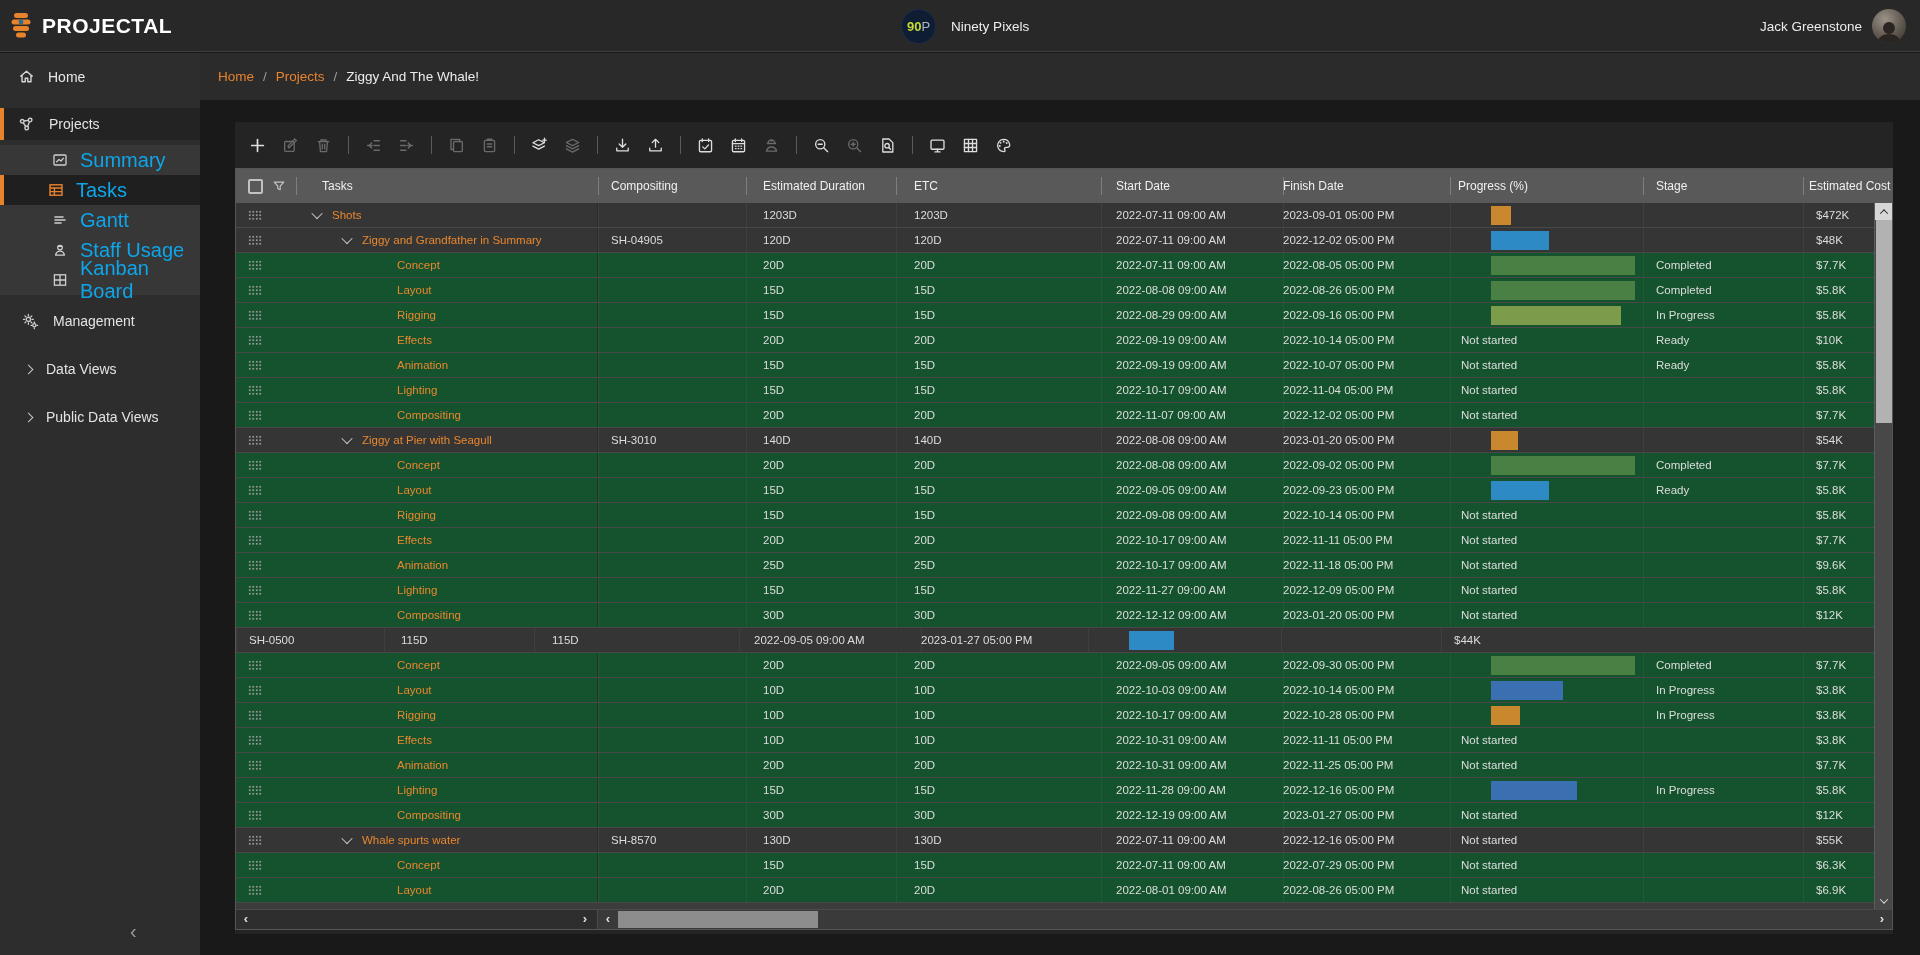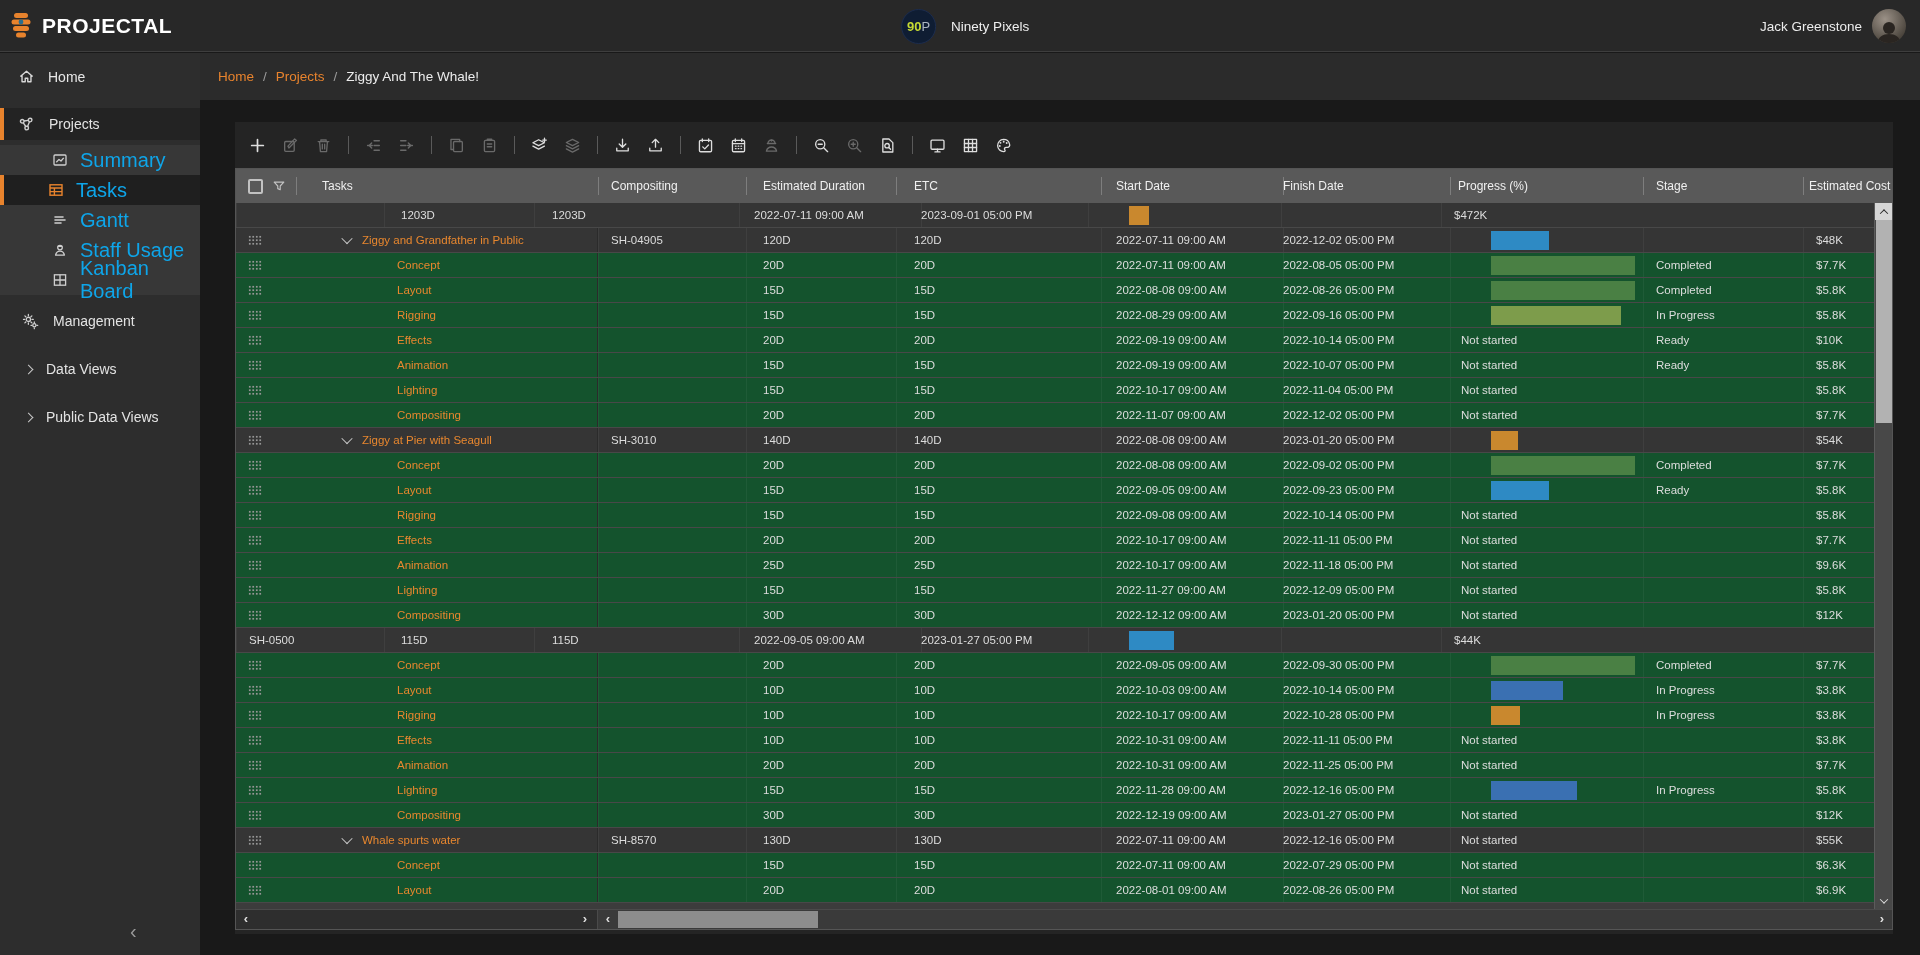--- a/index.html
+++ b/index.html
@@ -417,40 +417,49 @@
       <div class="th c-etc">ETC</div>
       <div class="th c-sd">Start Date</div>
       <div class="th c-fd">Finish Date</div>
       <div class="th c-pg">Progress (%)</div>
       <div class="th c-st">Stage</div>
       <div class="th c-ct">Estimated Cost (</div>
     </div>
 
     <div class="tbody" id="tbody">
         <div class="tr parent">
+          <div class="td-left">
+            <span class="drag">
+              <i></i>
+            </span>
+            <div class="tree" style="padding-left: 30px;">
+              <span class="chev"></span>
+              <span class="tname">Shots</span>
+            </div>
+          </div>
           <div class="td c-id"></div>
           <div class="td c-dur">1203D</div>
           <div class="td c-etc">1203D</div>
           <div class="td c-sd">2022-07-11 09:00 AM</div>
           <div class="td c-fd">2023-09-01 05:00 PM</div>
           <div class="td c-pg">
             <span class="pg-label">14%</span>
             <div class="pg-bar" style="width: 20px; background: rgb(201, 136, 46);"></div>
           </div>
           <div class="td c-st"></div>
           <div class="td c-ct">$472K</div>
         </div>
         <div class="tr parent">
           <div class="td-left">
             <span class="drag">
               <i></i>
             </span>
             <div class="tree" style="padding-left: 60px;">
               <span class="chev"></span>
-              <span class="tname">Ziggy and Grandfather in Public</span>
+              <span class="tname">Ziggy and Grandfather in Summary</span>
             </div>
           </div>
           <div class="td c-id">SH-04905</div>
           <div class="td c-dur">120D</div>
           <div class="td c-etc">120D</div>
           <div class="td c-sd">2022-07-11 09:00 AM</div>
           <div class="td c-fd">2022-12-02 05:00 PM</div>
           <div class="td c-pg">
             <span class="pg-label">40%</span>
             <div class="pg-bar" style="width: 58px; background: rgb(46, 138, 196);"></div>

